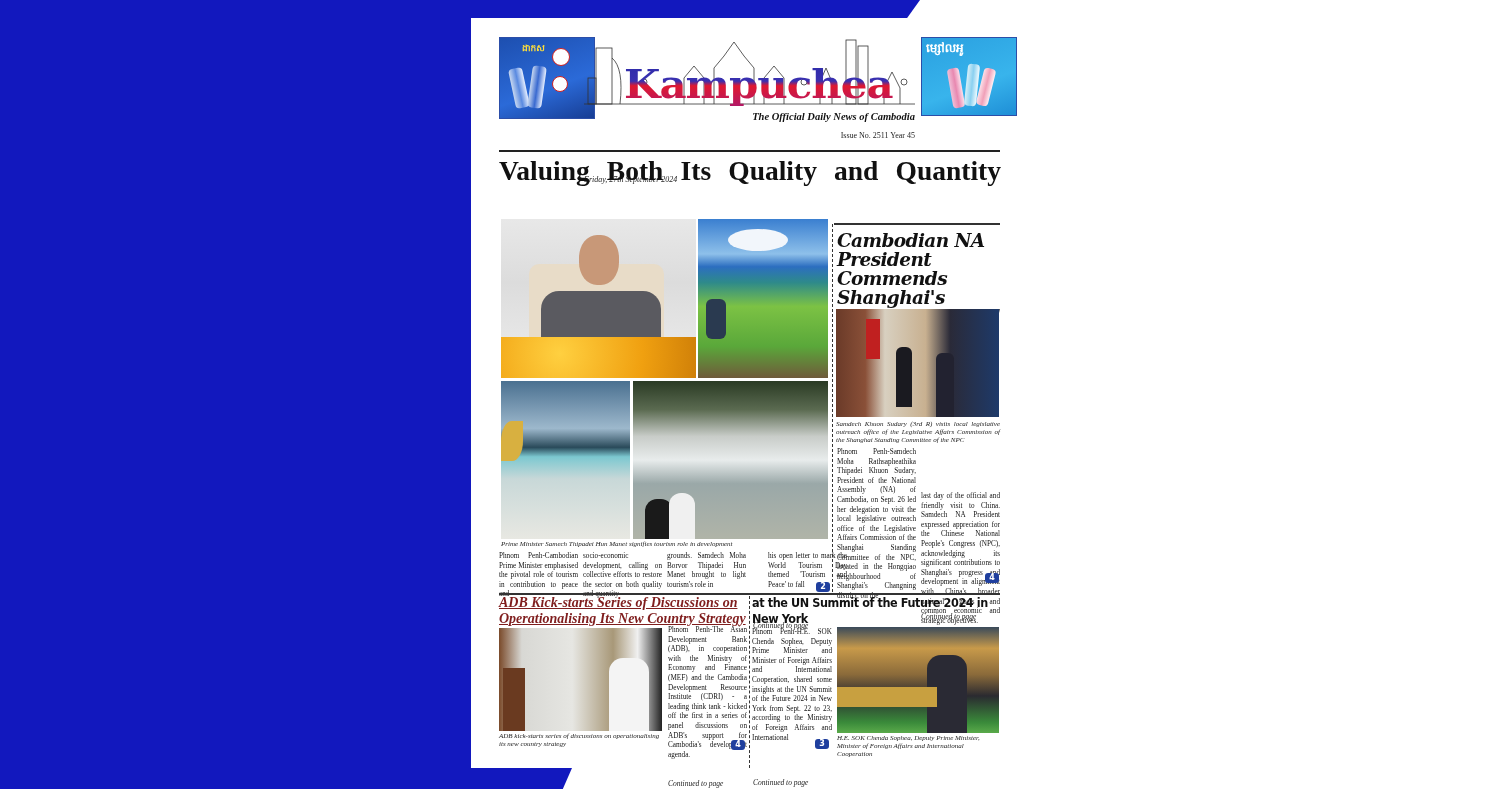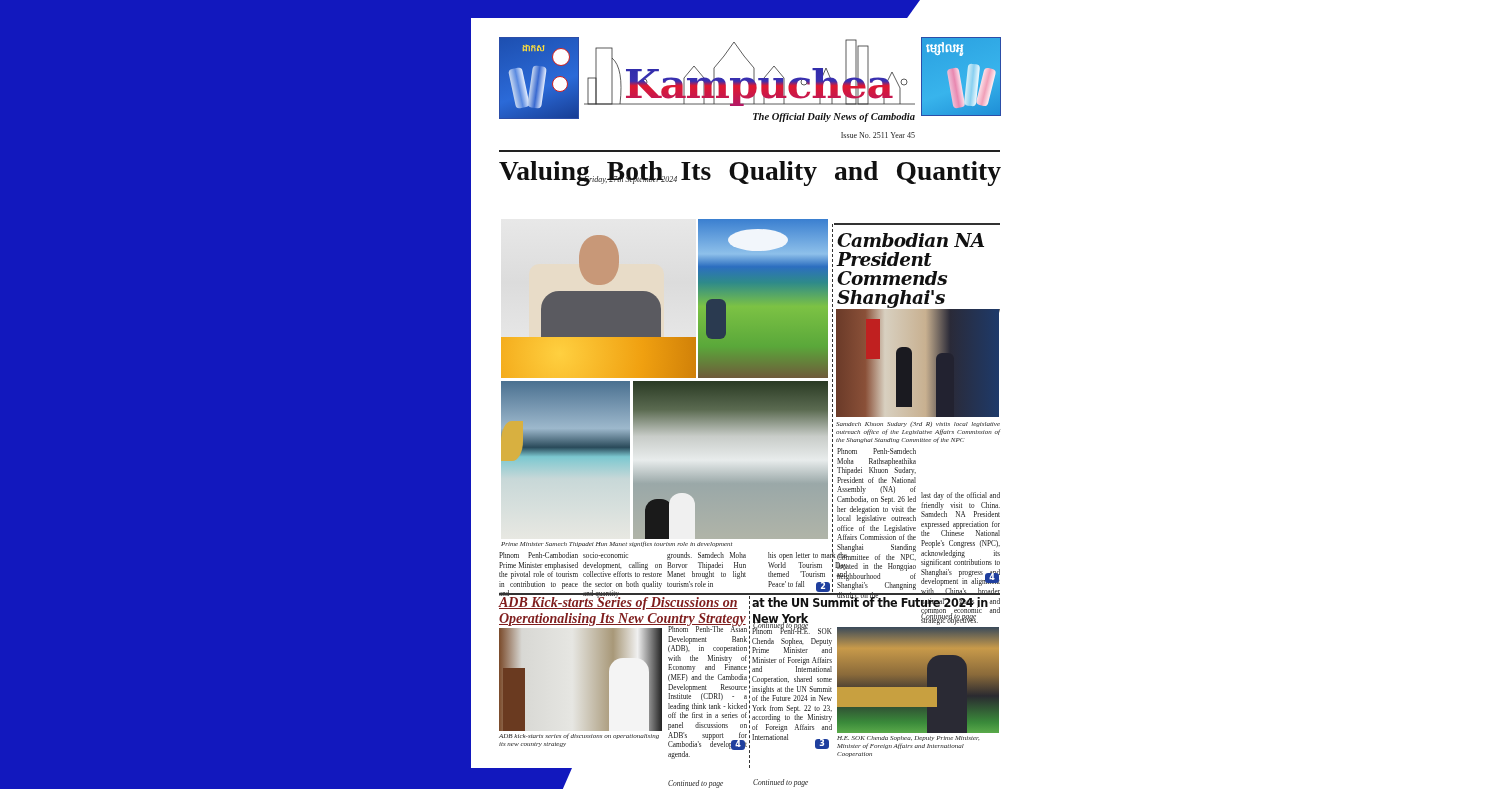--- a/index.html
+++ b/index.html
@@ -1,21 +1,21 @@
 <!DOCTYPE html>
 <html><head>
 <meta charset="utf-8">
 <style>
   html,body{margin:0;padding:0;}
   body{width:1499px;height:789px;position:relative;overflow:hidden;background:#ffffff;font-family:"Liberation Serif",serif;}
   .bg-left{position:absolute;left:0;top:0;width:471px;height:789px;background:#1218be;}
   .bg-top{position:absolute;left:0;top:0;width:920px;height:18px;background:#1218be;clip-path:polygon(0 0,100% 0,98.6% 100%,0 100%);}
   .bg-bottom{position:absolute;left:0;top:768px;width:572px;height:21px;background:#1218be;clip-path:polygon(0 0,100% 0,98.4% 100%,0 100%);}
   .page{position:absolute;left:471px;top:18px;width:447px;height:750px;background:#fff;}
-  .ad{position:absolute;border:1px solid #2c4ea8;overflow:hidden;}
+  .ad{position:absolute;border:1px solid #2c4ea8;overflow:hidden;padding-left:16px;}
   .ad-left{left:499px;top:37px;width:78px;height:80px;background:linear-gradient(160deg,#1d4fb0,#2b6ad8 60%,#173d94);}
   .ad-right{left:921px;top:37px;width:78px;height:77px;background:linear-gradient(160deg,#2aa0e0,#38b4ec 60%,#1e8ed6);}
   .ad-txt{position:absolute;color:#ffdf3a;font:bold 9px "DejaVu Sans",sans-serif;}
   .can{position:absolute;border-radius:4px;}
   .masthead{position:absolute;left:584px;top:38px;width:331px;height:68px;}
   .skyline{position:absolute;left:0;top:0;width:331px;height:68px;}
   .logo{position:absolute;left:40px;top:22px;font:bold 40px "DejaVu Serif",serif;letter-spacing:-1px;background:linear-gradient(#2b2aa8 0%,#3a30b0 45%,#e01830 55%,#b01868 100%);-webkit-background-clip:text;background-clip:text;color:transparent;transform:scaleX(1.05);transform-origin:left;}
   .tagline{position:absolute;left:700px;top:111px;width:215px;text-align:right;font:italic bold 10.5px "Liberation Serif",serif;color:#111;}
   .date{position:absolute;left:584px;top:131px;font:italic 8px "Liberation Serif",serif;color:#222;margin-top:44px;}
   .issue{position:absolute;left:780px;top:131px;width:135px;text-align:right;font:8px "Liberation Serif",serif;color:#222;}

